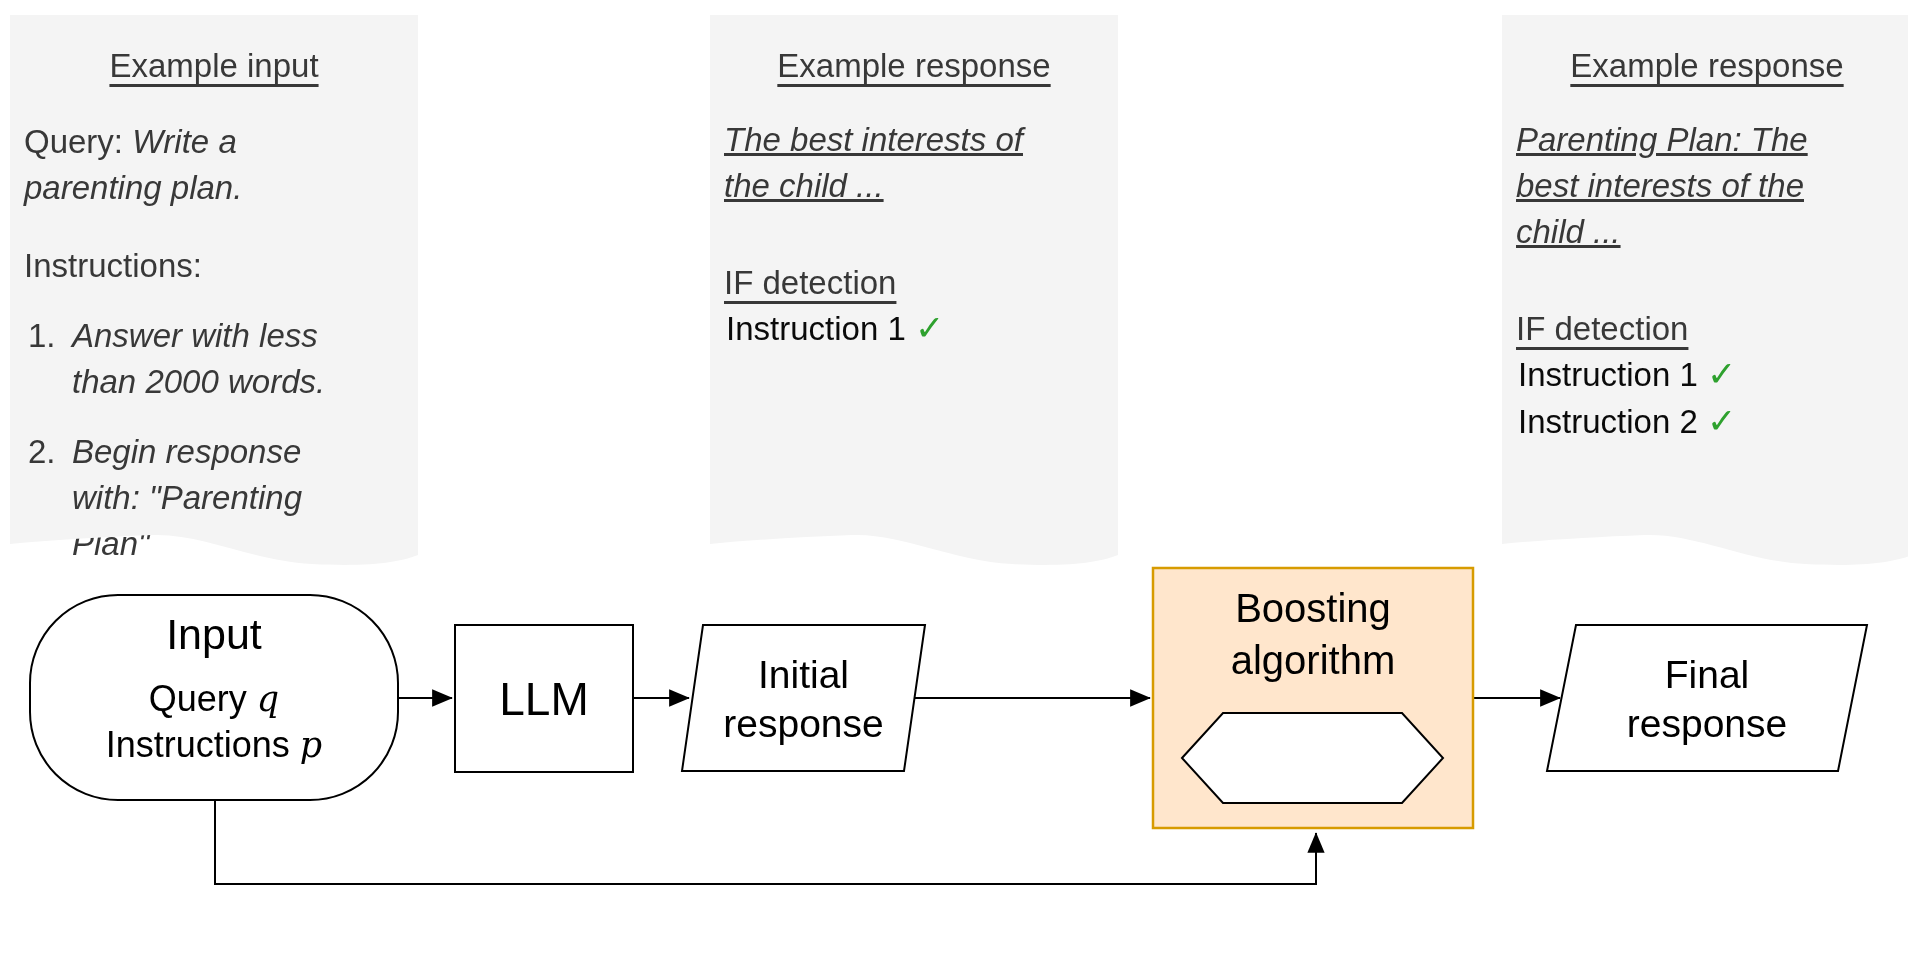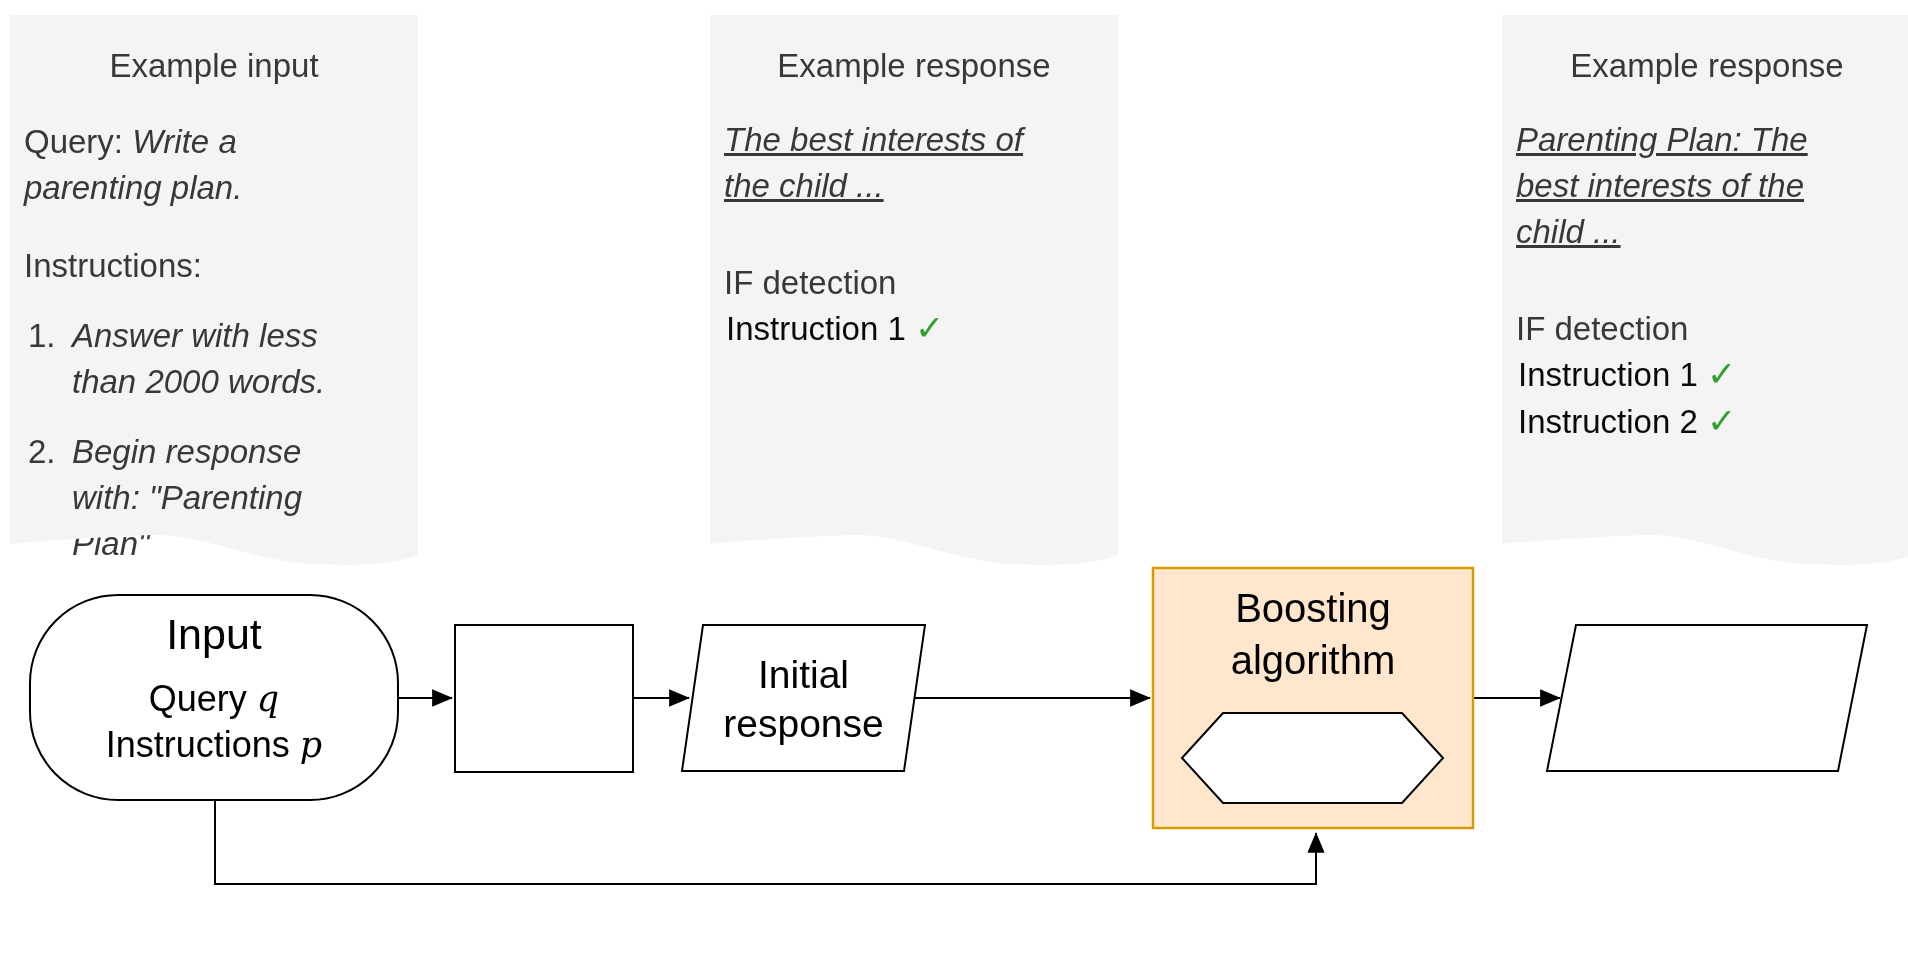--- a/index.html
+++ b/index.html
@@ -8,21 +8,21 @@
     overflow:hidden;font-family:"Liberation Sans","DejaVu Sans",sans-serif;
   }
   
   .panel{position:absolute;top:15px;}
   .panel-body{
     background:#F4F4F4;height:512px;box-sizing:border-box;
     padding:30px 14px 0 14px;color:#383838;font-size:33px;line-height:46px;
   }
   .panel-wave{display:block;width:100%;height:60px;}
   .panel-heading{margin:0;text-align:center;font-size:33px;line-height:42px;font-weight:normal;}
-  .u{text-decoration-thickness:2.5px;text-underline-offset:7px;}
+  .u{text-decoration:underline;text-decoration-thickness:2.5px;text-underline-offset:7px;}
   .para{margin:32px 0 0 0;max-width:332px;}
   .para em{font-style:italic;}
   .li{display:flex;margin-top:24px;}
   .li:first-child{margin-top:26px;}
   .num{flex:none;width:44px;padding-left:4px;font-style:normal;}
   .li-text{font-style:italic;max-width:290px;display:block;}
   .body-italic{display:block;font-style:italic;max-width:332px;margin:30px 0 0 0;text-decoration:underline;}
   .if-heading{margin:52px 0 0 0;text-align:left;font-size:33px;line-height:44px;font-weight:normal;}
   .if-row{color:#0a0a0a;font-size:33px;line-height:46px;padding-left:2px;}
   .mark{font-weight:700;font-size:35px;}
@@ -120,18 +120,22 @@
     <rect x="1153" y="568" width="320" height="260" fill="#FFE6CC" stroke="#D79B00" stroke-width="2.5"></rect>
     <polygon points="1182,758 1223,713 1402,713 1443,758 1402,803 1223,803" fill="#fff" stroke="#000" stroke-width="2"></polygon>
     <polygon points="1576,625 1867,625 1838,771 1547,771" fill="#fff" stroke="#000" stroke-width="2"></polygon>
   </svg>
 
   <div class="node-label lbl-input-title">Input</div>
   <div class="node-label lbl-input-sub">
     <div><span>Query </span><span class="math">q</span></div>
     <div><span>Instructions </span><span class="math">p</span></div>
   </div>
+  <div class="node-label lbl-llm">LLM</div>
   <div class="node-label lbl-initial">
       <span>Initial response</span>
     </div>
   <div class="node-label lbl-boost-title"><span>Boosting algorithm</span></div>
+  <div class="node-label lbl-final">
+      <span>Final response</span>
+    </div>
 
 </div>
 
 </body></html>

